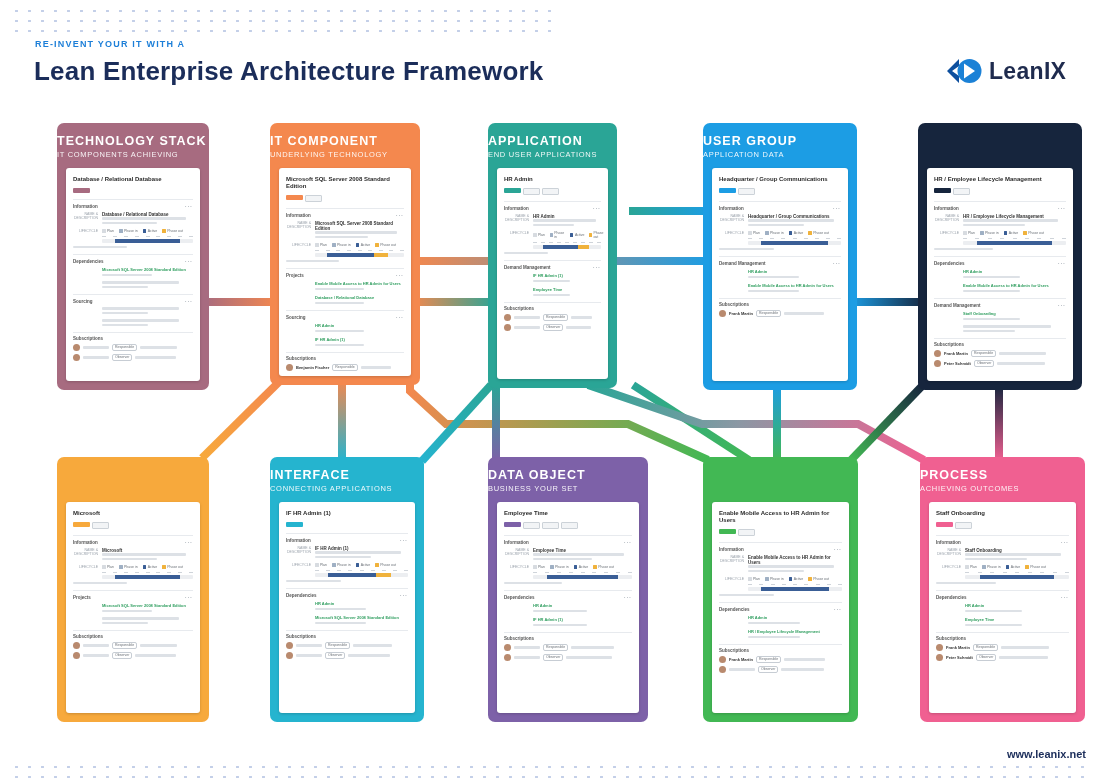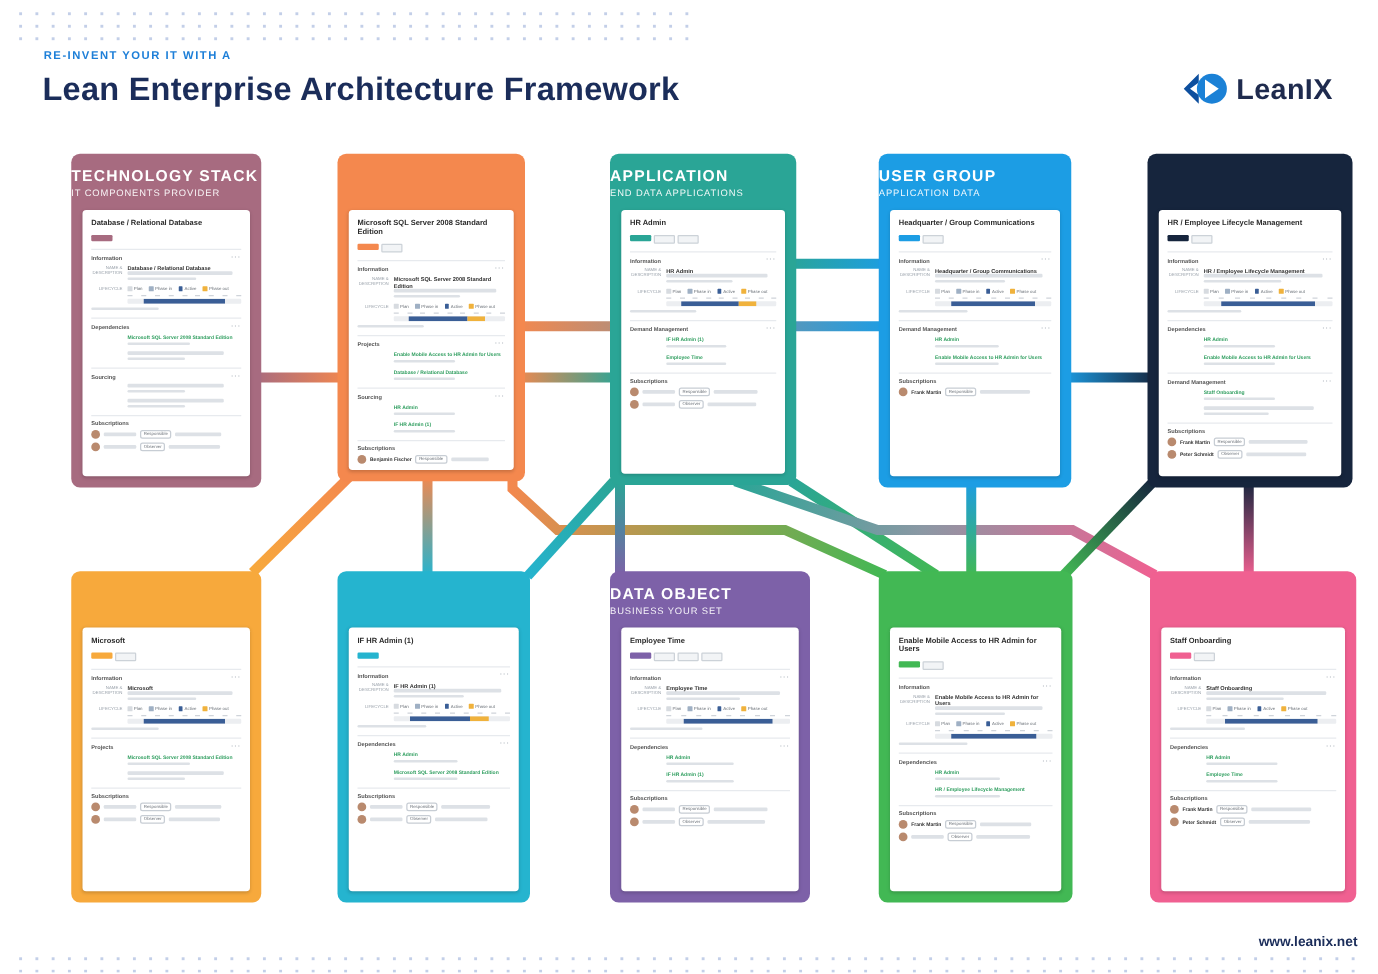--- a/index.html
+++ b/index.html
@@ -147,21 +147,21 @@
       <polyline points="588,385 702,424 858,424 924,460" fill="none" stroke="url(#g11)" stroke-width="8"></polyline>
       <polyline points="777,385 777,461" fill="none" stroke="url(#g12)" stroke-width="8"></polyline>
       <polyline points="923,385 851,460" fill="none" stroke="url(#g13)" stroke-width="8"></polyline>
       <polyline points="999,385 999,461" fill="none" stroke="url(#g14)" stroke-width="8"></polyline>
     </svg>
 
   <div id="cards-root">
       <div class="card" style="left: 57px; top: 123px; width: 152px; height: 267px; background: rgb(167, 107, 128);">
         <div class="card-head">
           <div class="card-title">TECHNOLOGY STACK</div>
-          <div class="card-sub">IT COMPONENTS PROVIDER</div>
+          <div class="card-sub">IT COMPONENTS ACHIEVING</div>
         </div>
         <div class="sheet">
           <div class="fs-title">Database / Relational Database</div>
           <div class="chips">
             <span class="chip solid" style="background: rgb(167, 107, 128);"></span>
           </div>
           <div class="sec">
             <div class="sec-head">
               <span>Information</span>
               <span class="sec-dots">···</span>
@@ -274,20 +274,24 @@
               <div class="skel" style="width: 26px; margin-bottom: 0px;"></div>
               <span class="pill">Observer</span>
               <span class="sub-skel">
                 <div class="skel" style="width: 70%; margin-bottom: 0px;"></div>
               </span>
             </div>
           </div>
         </div>
       </div>
       <div class="card" style="left: 270px; top: 123px; width: 150px; height: 262px; background: rgb(244, 136, 78);">
+        <div class="card-head">
+          <div class="card-title">IT COMPONENT</div>
+          <div class="card-sub">UNDERLYING TECHNOLOGY</div>
+        </div>
         <div class="sheet">
           <div class="fs-title">Microsoft SQL Server 2008 Standard Edition</div>
           <div class="chips">
             <span class="chip solid" style="background: rgb(244, 136, 78);"></span>
             <span class="chip ghost"></span>
           </div>
           <div class="sec">
             <div class="sec-head">
               <span>Information</span>
               <span class="sec-dots">···</span>
@@ -392,24 +396,24 @@
               <span class="avatar"></span>
               <span class="sub-name">Benjamin Fischer</span>
               <span class="pill">Responsible</span>
               <span class="sub-skel">
                 <div class="skel" style="width: 70%; margin-bottom: 0px;"></div>
               </span>
             </div>
           </div>
         </div>
       </div>
-      <div class="card" style="left: 488px; top: 123px; width: 149px; height: 265px; background: rgb(42, 165, 150);">
+      <div class="card" style="left: 488px; top: 123px; width: 129px; height: 265px; background: rgb(42, 165, 150);">
         <div class="card-head">
           <div class="card-title">APPLICATION</div>
-          <div class="card-sub">END DATA APPLICATIONS</div>
+          <div class="card-sub">END USER APPLICATIONS</div>
         </div>
         <div class="sheet">
           <div class="fs-title">HR Admin</div>
           <div class="chips">
             <span class="chip solid" style="background: rgb(42, 165, 150);"></span>
             <span class="chip ghost"></span>
             <span class="chip ghost"></span>
           </div>
           <div class="sec">
             <div class="sec-head">
@@ -839,20 +843,24 @@
               <div class="skel" style="width: 26px; margin-bottom: 0px;"></div>
               <span class="pill">Observer</span>
               <span class="sub-skel">
                 <div class="skel" style="width: 70%; margin-bottom: 0px;"></div>
               </span>
             </div>
           </div>
         </div>
       </div>
       <div class="card" style="left: 270px; top: 457px; width: 154px; height: 265px; background: rgb(37, 180, 207);">
+        <div class="card-head">
+          <div class="card-title">INTERFACE</div>
+          <div class="card-sub">CONNECTING APPLICATIONS</div>
+        </div>
         <div class="sheet">
           <div class="fs-title">IF HR Admin (1)</div>
           <div class="chips">
             <span class="chip solid" style="background: rgb(37, 180, 207);"></span>
           </div>
           <div class="sec">
             <div class="sec-head">
               <span>Information</span>
               <span class="sec-dots">···</span>
             </div>
@@ -1163,20 +1171,24 @@
               <div class="skel" style="width: 26px; margin-bottom: 0px;"></div>
               <span class="pill">Observer</span>
               <span class="sub-skel">
                 <div class="skel" style="width: 70%; margin-bottom: 0px;"></div>
               </span>
             </div>
           </div>
         </div>
       </div>
       <div class="card" style="left: 920px; top: 457px; width: 165px; height: 265px; background: rgb(240, 96, 145);">
+        <div class="card-head">
+          <div class="card-title">PROCESS</div>
+          <div class="card-sub">ACHIEVING OUTCOMES</div>
+        </div>
         <div class="sheet">
           <div class="fs-title">Staff Onboarding</div>
           <div class="chips">
             <span class="chip solid" style="background: rgb(240, 96, 145);"></span>
             <span class="chip ghost"></span>
           </div>
           <div class="sec">
             <div class="sec-head">
               <span>Information</span>
               <span class="sec-dots">···</span>

